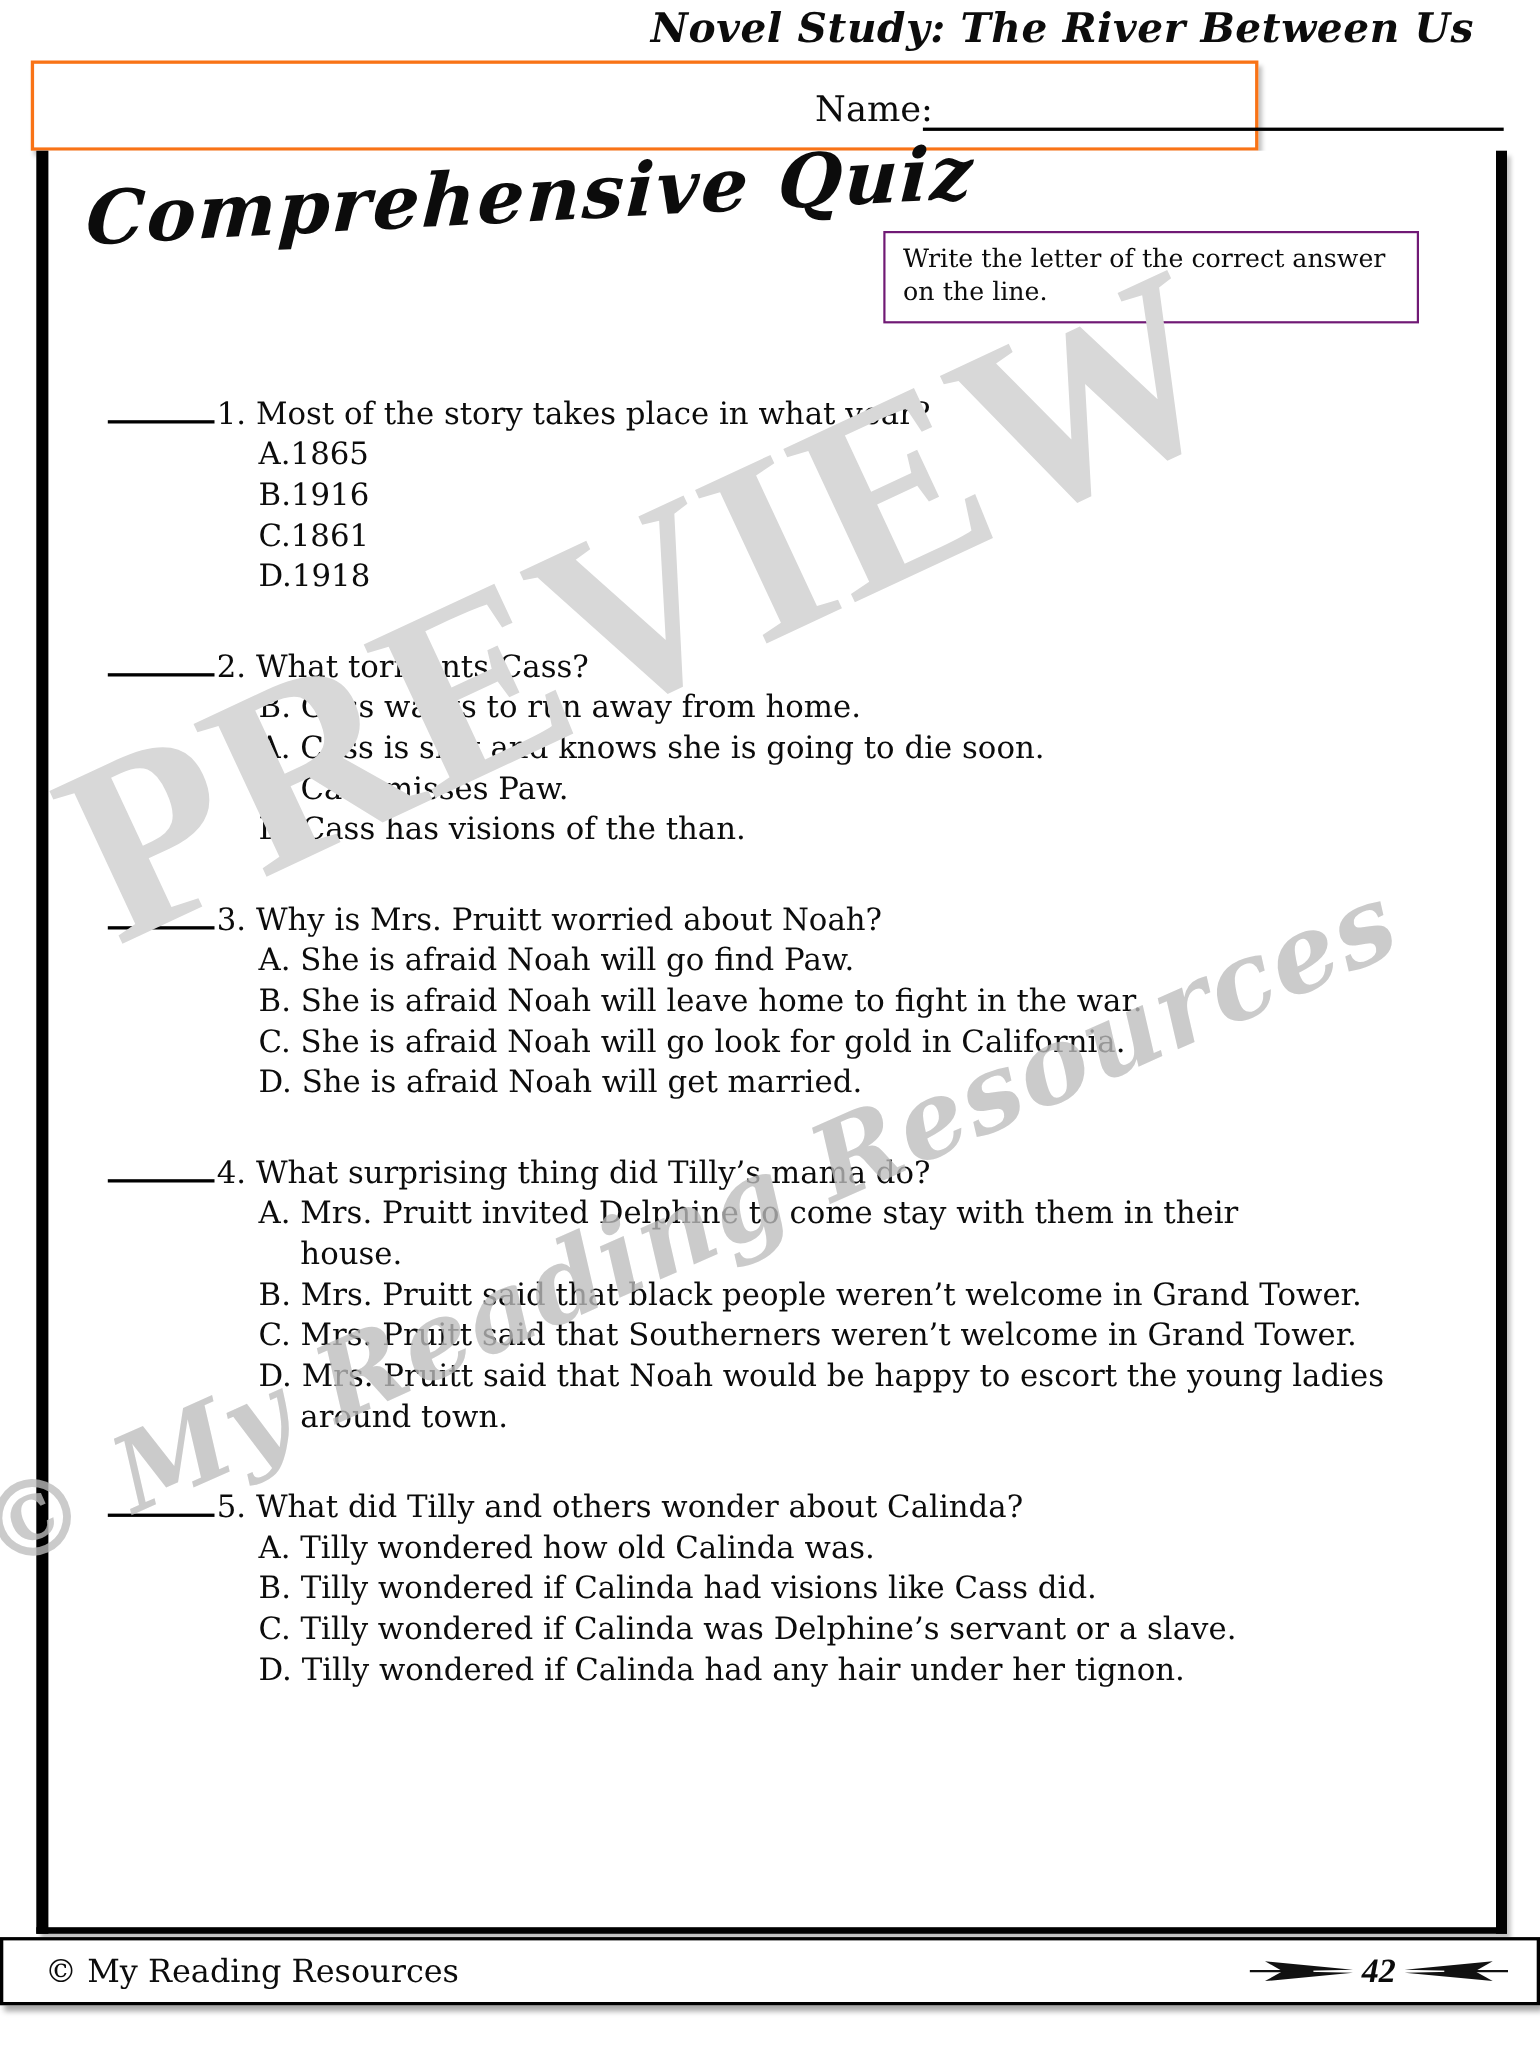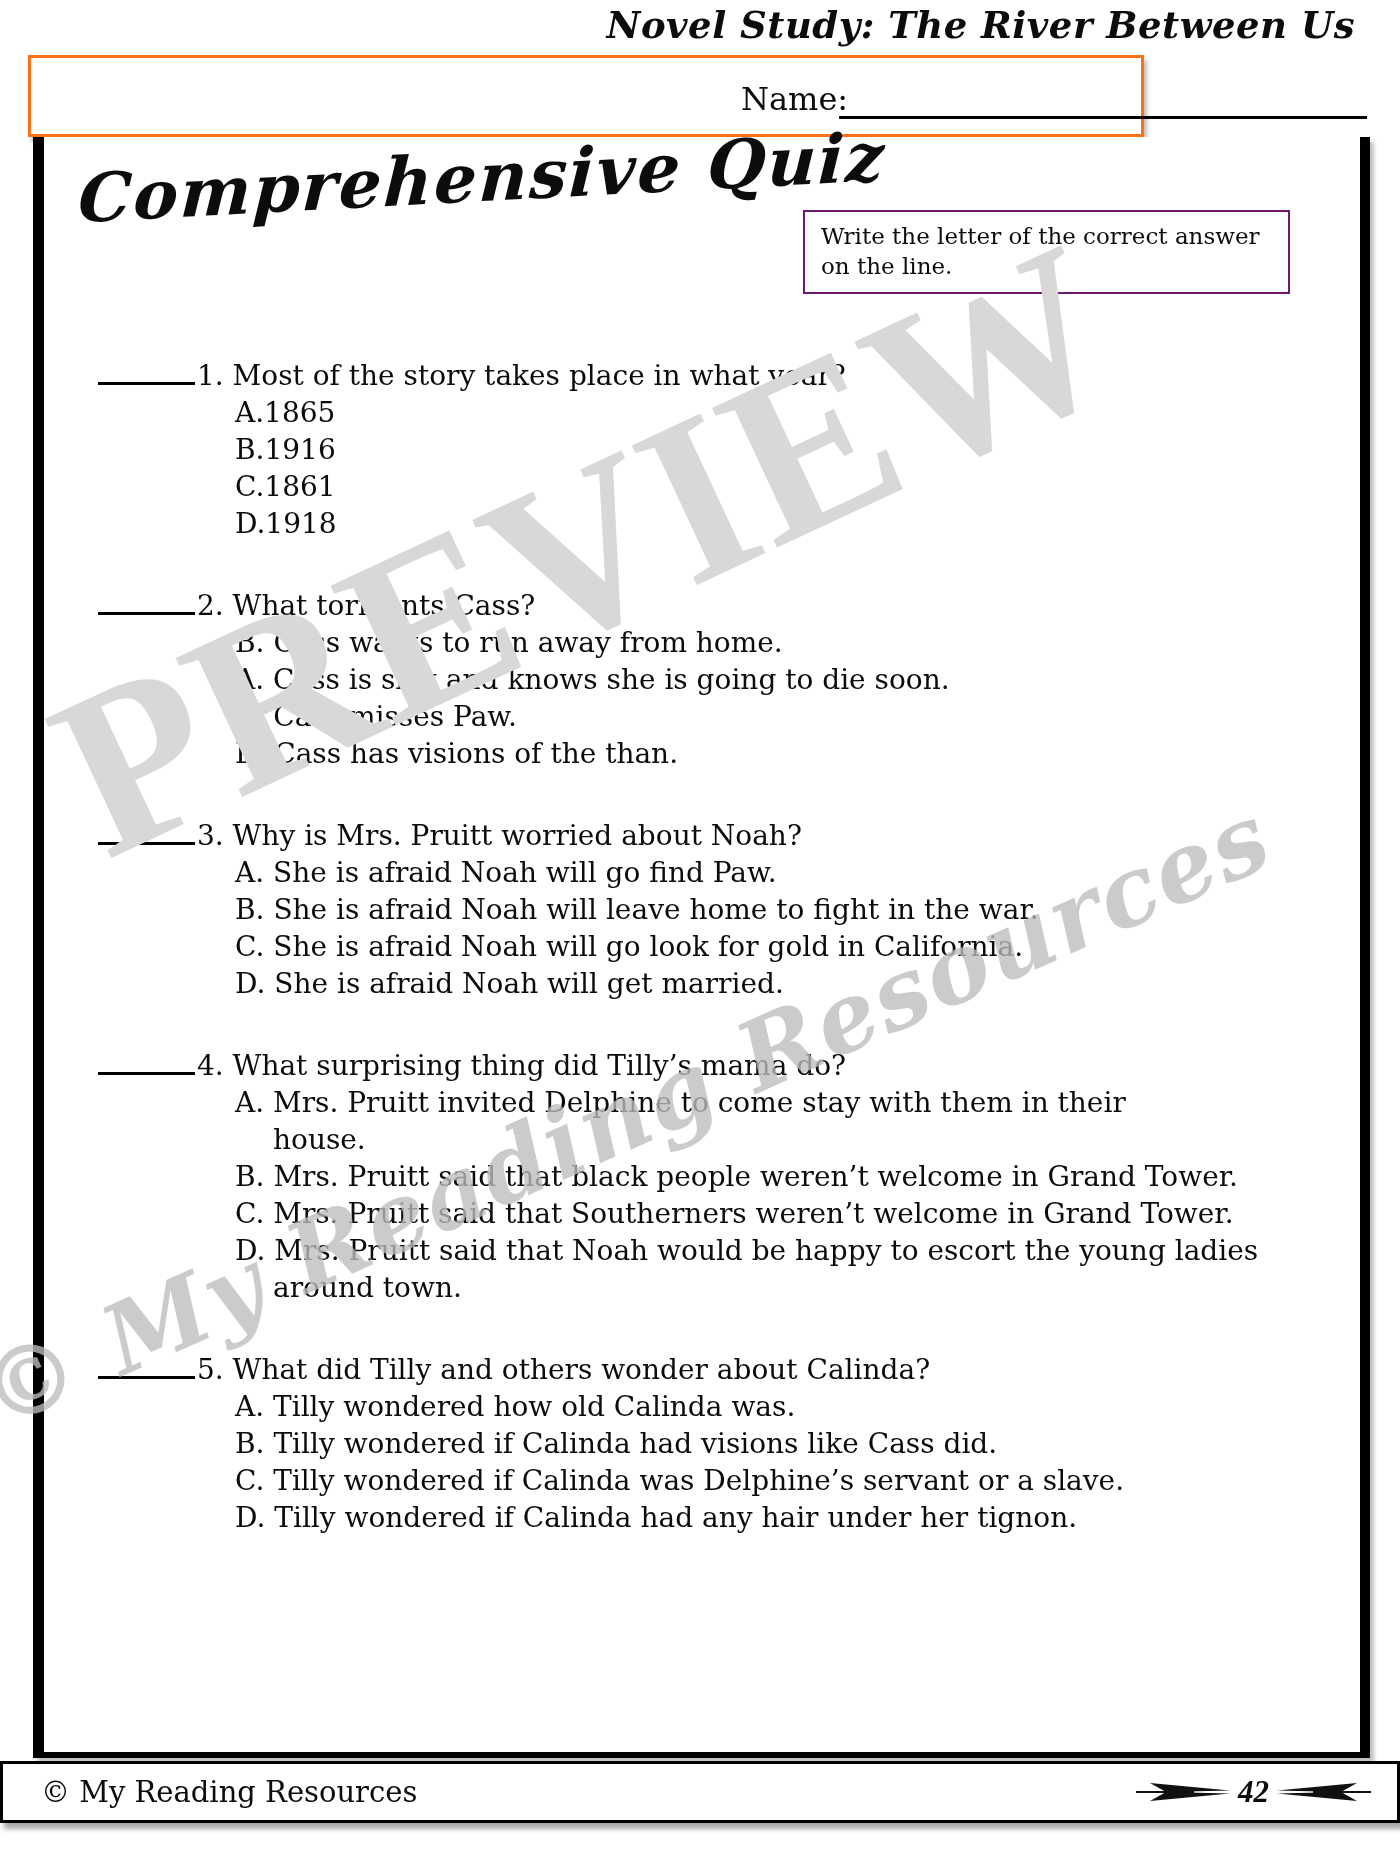--- a/index.html
+++ b/index.html
@@ -2,21 +2,21 @@
 <html><head>
 <meta charset="utf-8">
 <style>
   html,body{margin:0;padding:0;background:#ffffff;}
   .page{
     position:relative;width:1400px;height:1867px;background:#ffffff;
     font-family:"DejaVu Serif","Liberation Serif",serif;color:#0c0c0c;overflow:hidden;
   }
   
   .header-title{
-    position:absolute;top:3px;right:45px;
+    position:absolute;top:3px;right:60px;
     font-style:italic;font-weight:bold;font-size:37px;letter-spacing:0.5px;
   }
   
   .name-box{
     position:absolute;left:0;top:55px;width:1116px;height:82px;
     border:3px solid #f97316;box-sizing:border-box;background:#fff;
     box-shadow:3px 5px 4px rgba(0,0,0,0.25);
     margin-left:28px;
   }
   .name-label{position:absolute;left:710px;top:22px;font-size:32px;}

